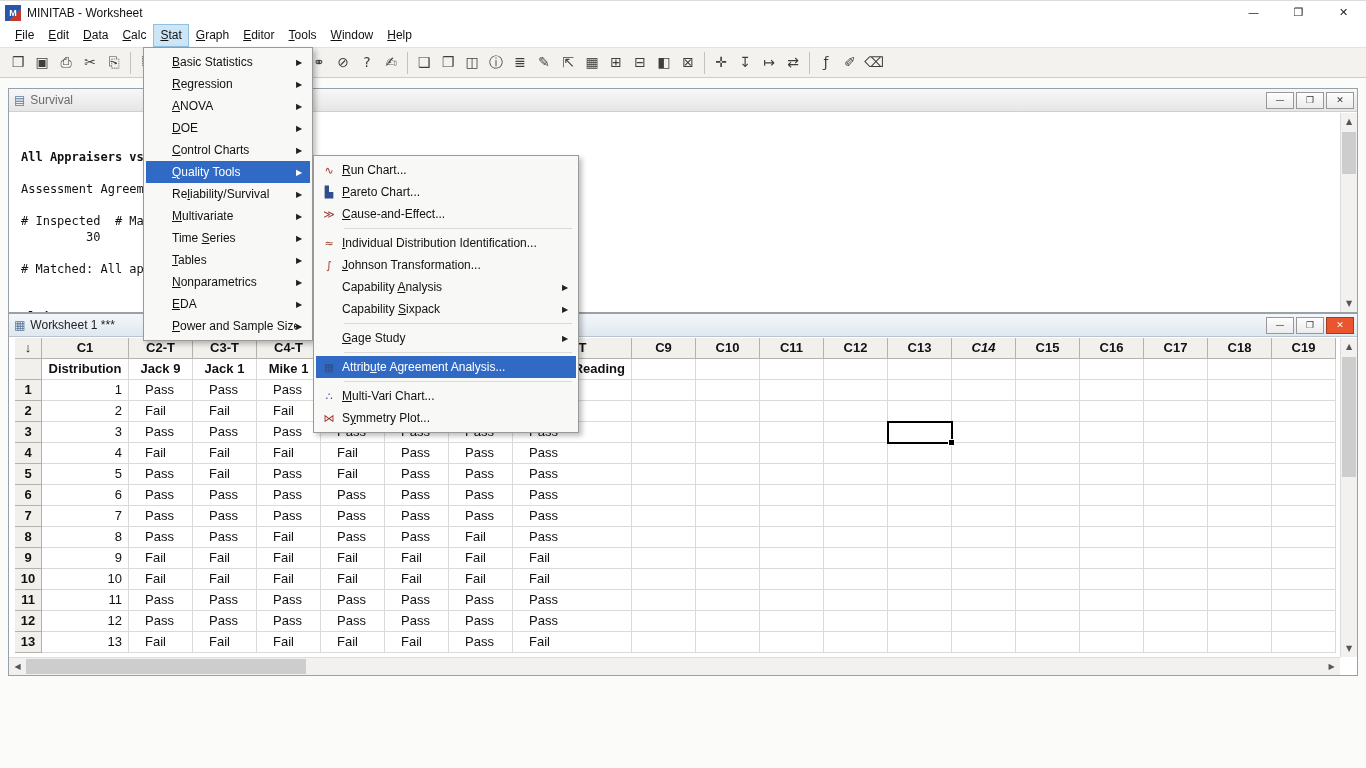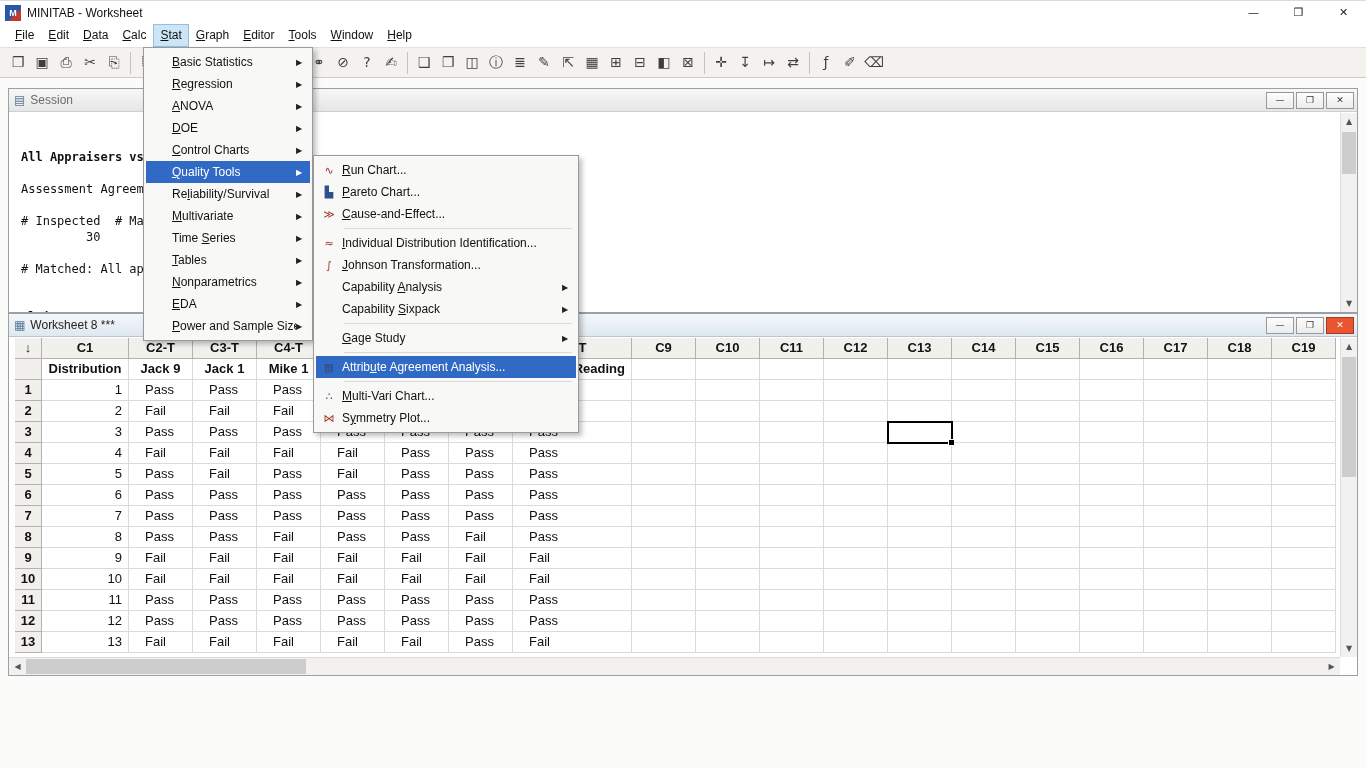--- a/index.html
+++ b/index.html
@@ -136,21 +136,21 @@
     <div class="tb-btn"><span>ƒ</span></div>
     <div class="tb-btn"><span>✐</span></div>
     <div class="tb-btn"><span>⌫</span></div>
   </div>
 
 <div class="mdi">
 
   <div class="child session-win">
     <div class="child-tb session-tb">
       <span class="doc-icon">▤</span>
-      <span>Session</span>
+      <span>Survival</span>
       <div class="child-controls">
         <div class="cc">—</div>
         <div class="cc">❐</div>
         <div class="cc">✕</div>
       </div>
     </div>
     <div class="session-body">
       <div class="sess-pre" id="session-pre"><div class="sess-line bold">All Appraisers vs Standard</div><div class="sess-line">&nbsp;</div><div class="sess-line">Assessment Agreement</div><div class="sess-line">&nbsp;</div><div class="sess-line"># Inspected  # Matched  Percent      95% CI</div><div class="sess-line">         30        30   100.00  (90.50, 100.00)</div><div class="sess-line">&nbsp;</div><div class="sess-line"># Matched: All appraisers' assessments agree with the known standard.</div><div class="sess-line">&nbsp;</div><div class="sess-line">&nbsp;</div><div class="sess-line bold">Fleiss' Kappa Statistics</div></div>
     </div>
     <div class="vscroll">
@@ -158,21 +158,21 @@
       <div class="sb-track">
         <div class="sb-thumb-v" style="top:2px;height:42px"></div>
       </div>
       <div class="sb-arrow">▼</div>
     </div>
   </div>
 
   <div class="child ws-win">
     <div class="child-tb ws-tb">
       <span class="doc-icon">▦</span>
-      <span>Worksheet 8 ***</span>
+      <span>Worksheet 1 ***</span>
       <div class="child-controls">
         <div class="cc">—</div>
         <div class="cc">❐</div>
         <div class="cc red">✕</div>
       </div>
     </div>
     <div class="grid" id="grid">
         <div class="g-row">
           <div class="g-cell g-hdr" style="width: 27px;">↓</div>
           <div class="g-cell g-hdr" style="width: 87px;">C1</div>
@@ -181,21 +181,21 @@
           <div class="g-cell g-hdr" style="width: 64px;">C4-T</div>
           <div class="g-cell g-hdr" style="width: 64px;">C5-T</div>
           <div class="g-cell g-hdr" style="width: 64px;">C6-T</div>
           <div class="g-cell g-hdr" style="width: 64px;">C7-T</div>
           <div class="g-cell g-hdr" style="width: 119px;">C8-T</div>
           <div class="g-cell g-hdr" style="width: 64px;">C9</div>
           <div class="g-cell g-hdr" style="width: 64px;">C10</div>
           <div class="g-cell g-hdr" style="width: 64px;">C11</div>
           <div class="g-cell g-hdr" style="width: 64px;">C12</div>
           <div class="g-cell g-hdr" style="width: 64px;">C13</div>
-          <div class="g-cell g-hdr" style="width: 64px;">C14</div>
+          <div class="g-cell g-hdr" style="width: 64px; font-style: italic;">C14</div>
           <div class="g-cell g-hdr" style="width: 64px;">C15</div>
           <div class="g-cell g-hdr" style="width: 64px;">C16</div>
           <div class="g-cell g-hdr" style="width: 64px;">C17</div>
           <div class="g-cell g-hdr" style="width: 64px;">C18</div>
           <div class="g-cell g-hdr" style="width: 64px;">C19</div>
         </div>
         <div class="g-row">
           <div class="g-cell g-hdr" style="width: 27px;"></div>
           <div class="g-cell g-name" style="width: 87px;">Distribution</div>
           <div class="g-cell g-name" style="width: 64px;">Jack 9</div>

